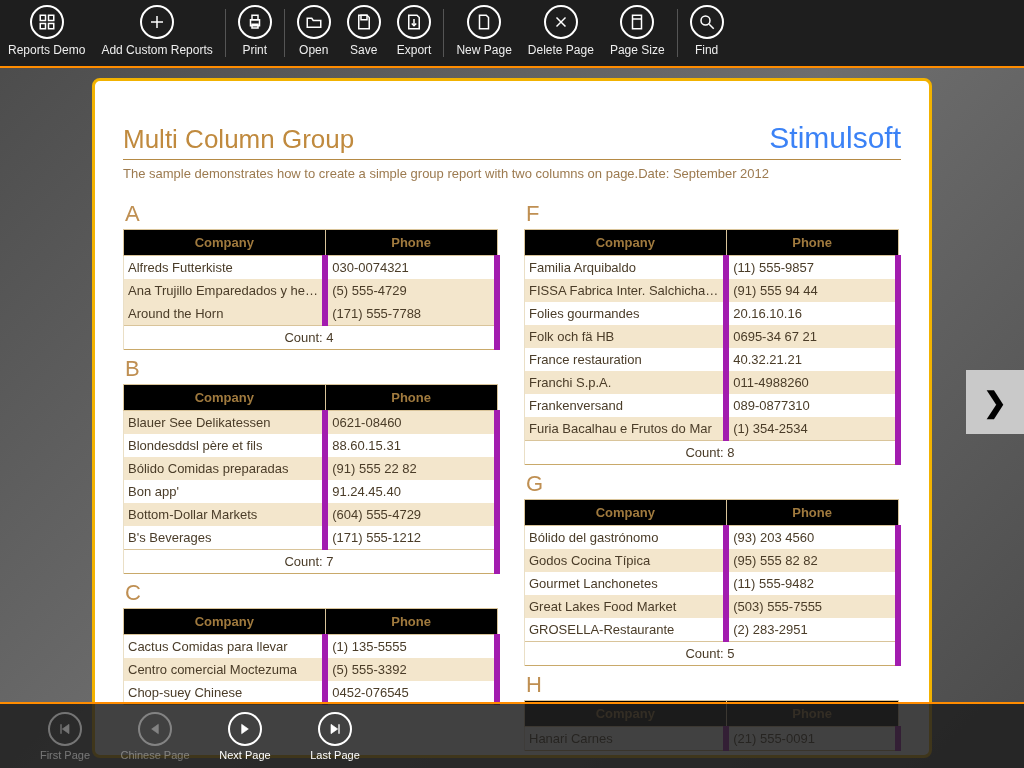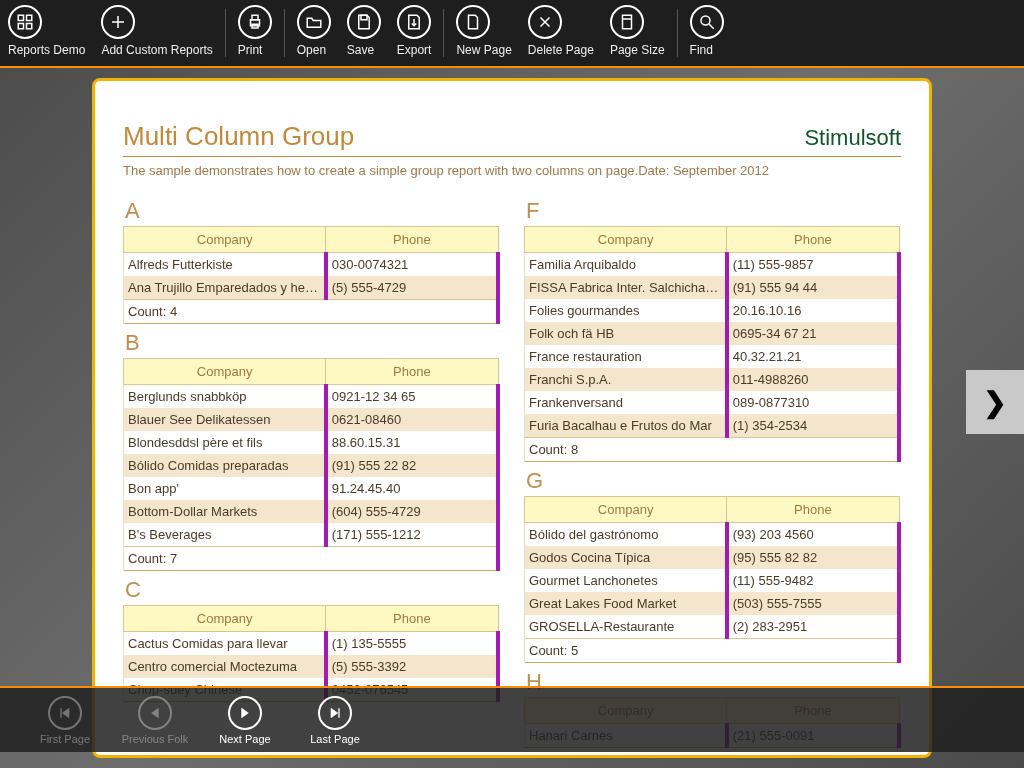--- a/index.html
+++ b/index.html
@@ -7,72 +7,72 @@
   body { background: linear-gradient(135deg, #4a4a4a 0%, #6e6e6e 50%, #4a4a4a 100%); position: relative; }
 
   
   .toolbar {
     position: absolute; top: 0; left: 0; right: 0; height: 68px;
     background: #1e1e1e; color: #fff; display: flex; align-items: center;
     border-bottom: 2px solid #ff8c00;
     z-index: 5;
   }
   .tb-btn {
-    display: flex; flex-direction: column; align-items: flex-start; justify-content: flex-start;
+    display: flex; flex-direction: column; align-items: center; justify-content: flex-start;
     padding: 6px 8px 0 8px; cursor: pointer; height: 68px; font-size: 12px; color: #eee;
   }
   .tb-icon {
     width: 34px; height: 34px; border: 2px solid #fff; border-radius: 50%;
     display: flex; align-items: center; justify-content: center; margin-bottom: 4px;
   }
   .tb-icon svg { width: 18px; height: 18px; stroke: #fff; fill: none; stroke-width: 2; }
   .tb-sep { width: 1px; height: 48px; background: #555; margin: 0 4px; align-self: center; }
 
   
   .side-next {
     position: absolute; right: 0; top: 370px; width: 58px; height: 64px;
     background: #c9c9c9; display: flex; align-items: center; justify-content: center;
     cursor: pointer; z-index: 4;
   }
   .side-next span { font-size: 28px; font-weight: bold; color: #000; }
 
   
   .bottombar {
-    position: absolute; left: 0; right: 0; bottom: 16px; height: 66px;
+    position: absolute; left: 0; right: 0; bottom: 0; height: 66px;
     background: rgba(32,32,32,0.85); color: #fff; display: flex; align-items: center;
     border-top: 2px solid #ff8c00; z-index: 5; padding-left: 20px;
   }
   .bb-btn { display: flex; flex-direction: column; align-items: center; width: 90px; font-size: 11px; cursor: pointer; }
   .bb-btn.disabled { opacity: 0.35; cursor: default; }
   .bb-icon {
     width: 34px; height: 34px; border: 2px solid #fff; border-radius: 50%;
     display: flex; align-items: center; justify-content: center; margin-bottom: 3px;
   }
   .bb-icon svg { width: 16px; height: 16px; stroke: #fff; fill: #fff; }
 
   
   .page-wrap {
     position: absolute; top: 78px; left: 92px; width: 840px; height: 680px;
     background: #fff; border: 3px solid #f2b200; border-radius: 8px;
     padding: 40px 28px 10px 28px; overflow: hidden; z-index: 1;
   }
   .report-head { display: flex; justify-content: space-between; align-items: baseline; border-bottom: 1px solid #b58a45; }
   .report-title { font-size: 26px; color: #c08a3e; font-weight: 400; padding-bottom: 4px; }
-  .brand { font-size: 22px; color: #14532d; }
+  .brand { font-size: 30px; color: #3b82f6; }
   .report-sub { display: flex; color: #9c7a4f; font-size: 13px; padding: 6px 0 14px 0; }
 
   .columns { display: flex; gap: 24px; }
   .col { flex: 1; min-width: 0; }
 
   .grp-letter { font-size: 22px; color: #bf8f52; margin: 6px 0 2px 2px; }
   table.grp { width: 100%; border-collapse: collapse; border: 1px solid #c9a96a; font-size: 13px; color: #4a3c28; table-layout: fixed; }
-  table.grp th { background: #fef9c3; color: #a07a3e; font-weight: 400; padding: 5px 4px; border: 1px solid #d9c49a; }
-  table.grp td { padding: 4px 4px; border-left: 1px solid #eadfc6; border-right: 4px solid #a21caf; white-space: nowrap; overflow: hidden; text-overflow: ellipsis; }
+  table.grp th { background: #000000; color: #a07a3e; font-weight: 700; padding: 5px 4px; border: 1px solid #d9c49a; }
+  table.grp td { padding: 4px 4px; border-left: 1px solid #eadfc6; border-right: 6px solid #a21caf; white-space: nowrap; overflow: hidden; text-overflow: ellipsis; }
   table.grp tr.odd td { background: #f3e6cc; }
-  .count-row td { text-align: left; font-size: 13px; padding: 3px 6px; border-top: 1px solid #d9c49a; }
+  .count-row td { text-align: center; font-size: 13px; padding: 3px 6px; border-top: 1px solid #d9c49a; }
   col.c-company { width: 54%; }
   col.c-phone { width: 46%; }
 </style>
 </head>
 <body>
 
 <div class="toolbar">
   <div class="tb-btn">
     <div class="tb-icon">
       <svg viewBox="0 0 24 24">
@@ -197,42 +197,42 @@
           </thead>
           <tbody>
             <tr>
               <td>Alfreds Futterkiste</td>
               <td>030-0074321</td>
             </tr>
             <tr class="odd">
               <td>Ana Trujillo Emparedados y helados</td>
               <td>(5) 555-4729</td>
             </tr>
+            <tr class="odd">
+              <td>Around the Horn</td>
+              <td>(171) 555-7788</td>
+            </tr>
             <tr class="count-row">
               <td colspan="2">Count: 4</td>
             </tr>
           </tbody>
         </table>
         <div class="grp-letter">B</div>
         <table class="grp">
           <colgroup>
             <col class="c-company">
             <col class="c-phone">
           </colgroup>
           <thead>
             <tr>
               <th>Company</th>
               <th>Phone</th>
             </tr>
           </thead>
           <tbody>
-            <tr>
-              <td>Berglunds snabbköp</td>
-              <td>0921-12 34 65</td>
-            </tr>
             <tr class="odd">
               <td>Blauer See Delikatessen</td>
               <td>0621-08460</td>
             </tr>
             <tr>
               <td>Blondesddsl père et fils</td>
               <td>88.60.15.31</td>
             </tr>
             <tr class="odd">
               <td>Bólido Comidas preparadas</td>
@@ -408,21 +408,21 @@
         </svg>
     </div>
     <span>First Page</span>
   </div>
   <div class="bb-btn disabled">
     <div class="bb-icon">
       <svg viewBox="0 0 24 24">
           <polygon points="17,5 7,12 17,19"></polygon>
         </svg>
     </div>
-    <span>Previous Folk</span>
+    <span>Chinese Page</span>
   </div>
   <div class="bb-btn">
     <div class="bb-icon">
       <svg viewBox="0 0 24 24">
           <polygon points="7,5 17,12 7,19"></polygon>
         </svg>
     </div>
     <span>Next Page</span>
   </div>
   <div class="bb-btn">

